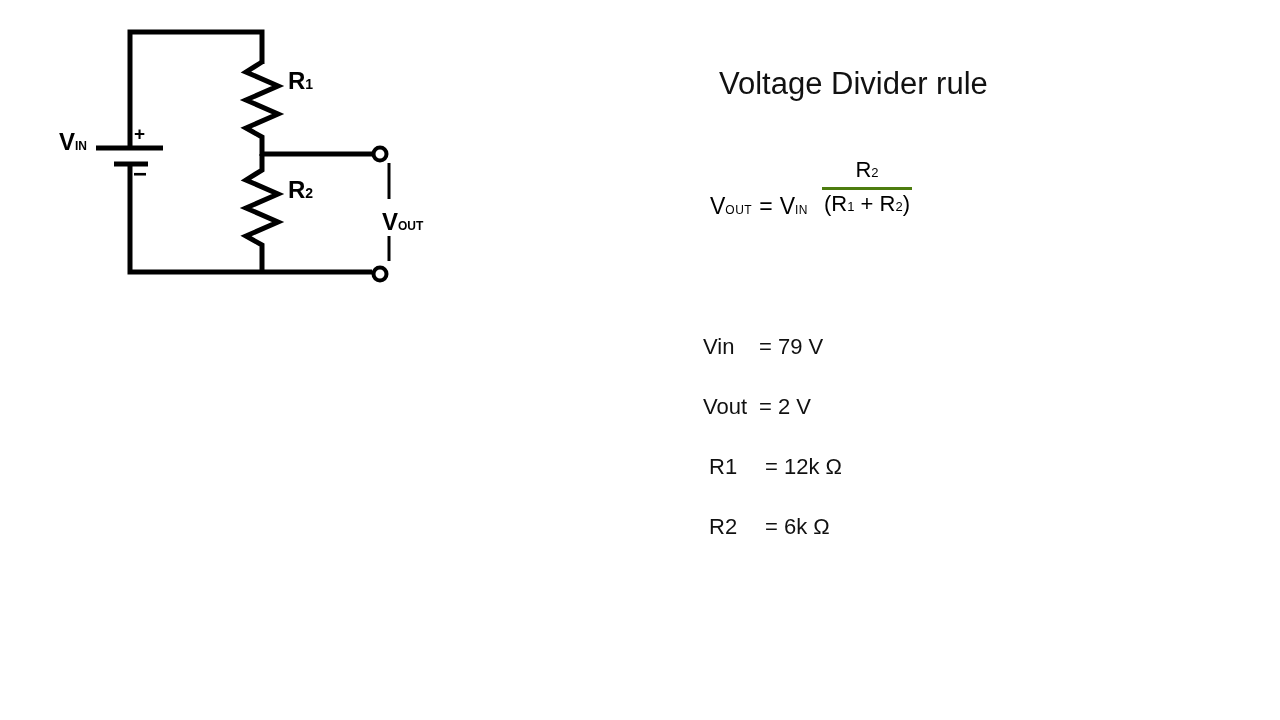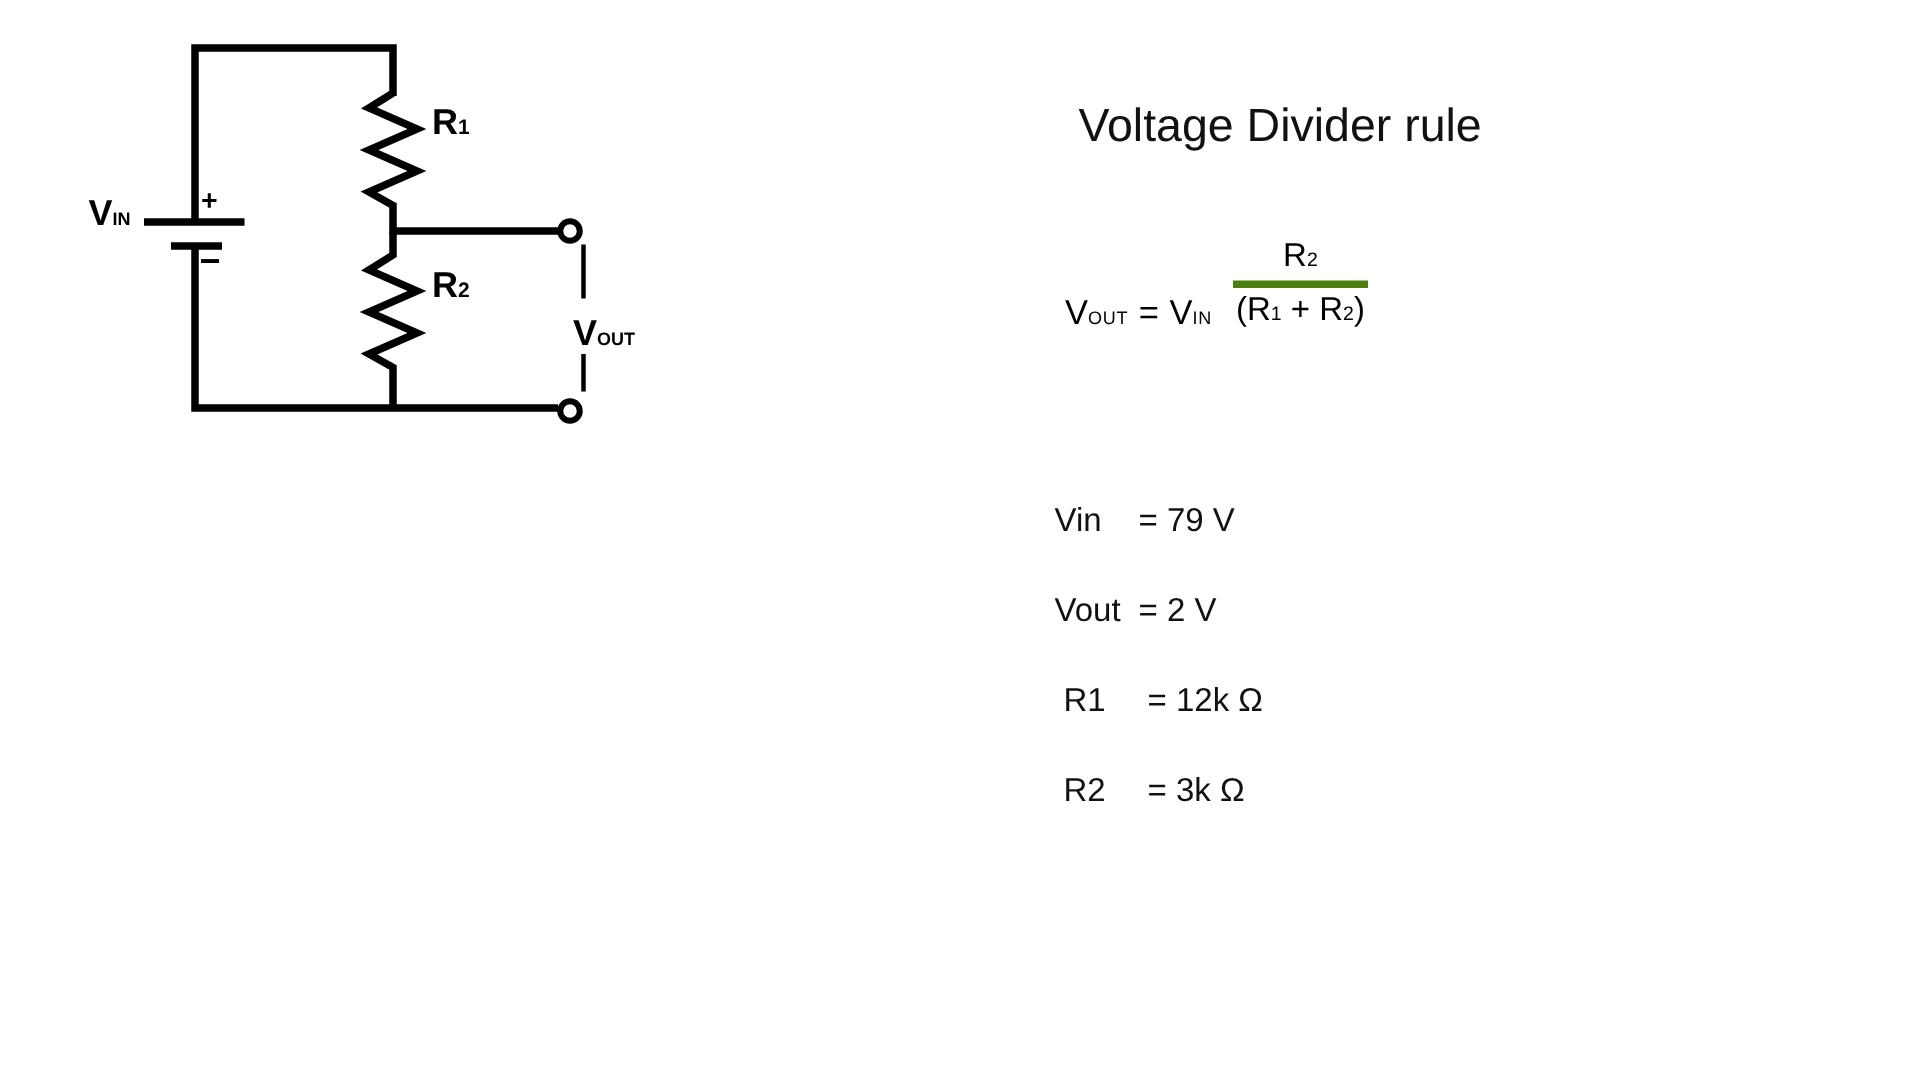--- a/index.html
+++ b/index.html
@@ -73,21 +73,21 @@
   .fraction {
     display: inline-flex;
     flex-direction: column;
     align-items: center;
     margin-left: 14px;
   }
   .frac-num { font-size: 22px; padding-bottom: 2px; line-height: 24px; }
   .frac-den {
     font-size: 22px;
     line-height: 26px;
-    border-top: 5px solid #4d7c0f;
+    border-top: 3px solid #4d7c0f;
     padding: 1px 2px 0 2px;
   }
   .fsub { font-size: 13px; }
 
   
   .values {
     position: absolute;
     left: 703px;
     top: 334px;
     font-size: 22px;
@@ -158,17 +158,17 @@
     <div class="value-row">
       <span class="vname">Vout</span>
       <span class="vval">= 2 V</span>
     </div>
     <div class="value-row indent">
       <span class="vname">R1</span>
       <span class="vval">= 12k Ω</span>
     </div>
     <div class="value-row indent">
       <span class="vname">R2</span>
-      <span class="vval">= 3k Ω</span>
+      <span class="vval">= 6k Ω</span>
     </div>
   </div>
 
 </div>
 
 </body></html>

